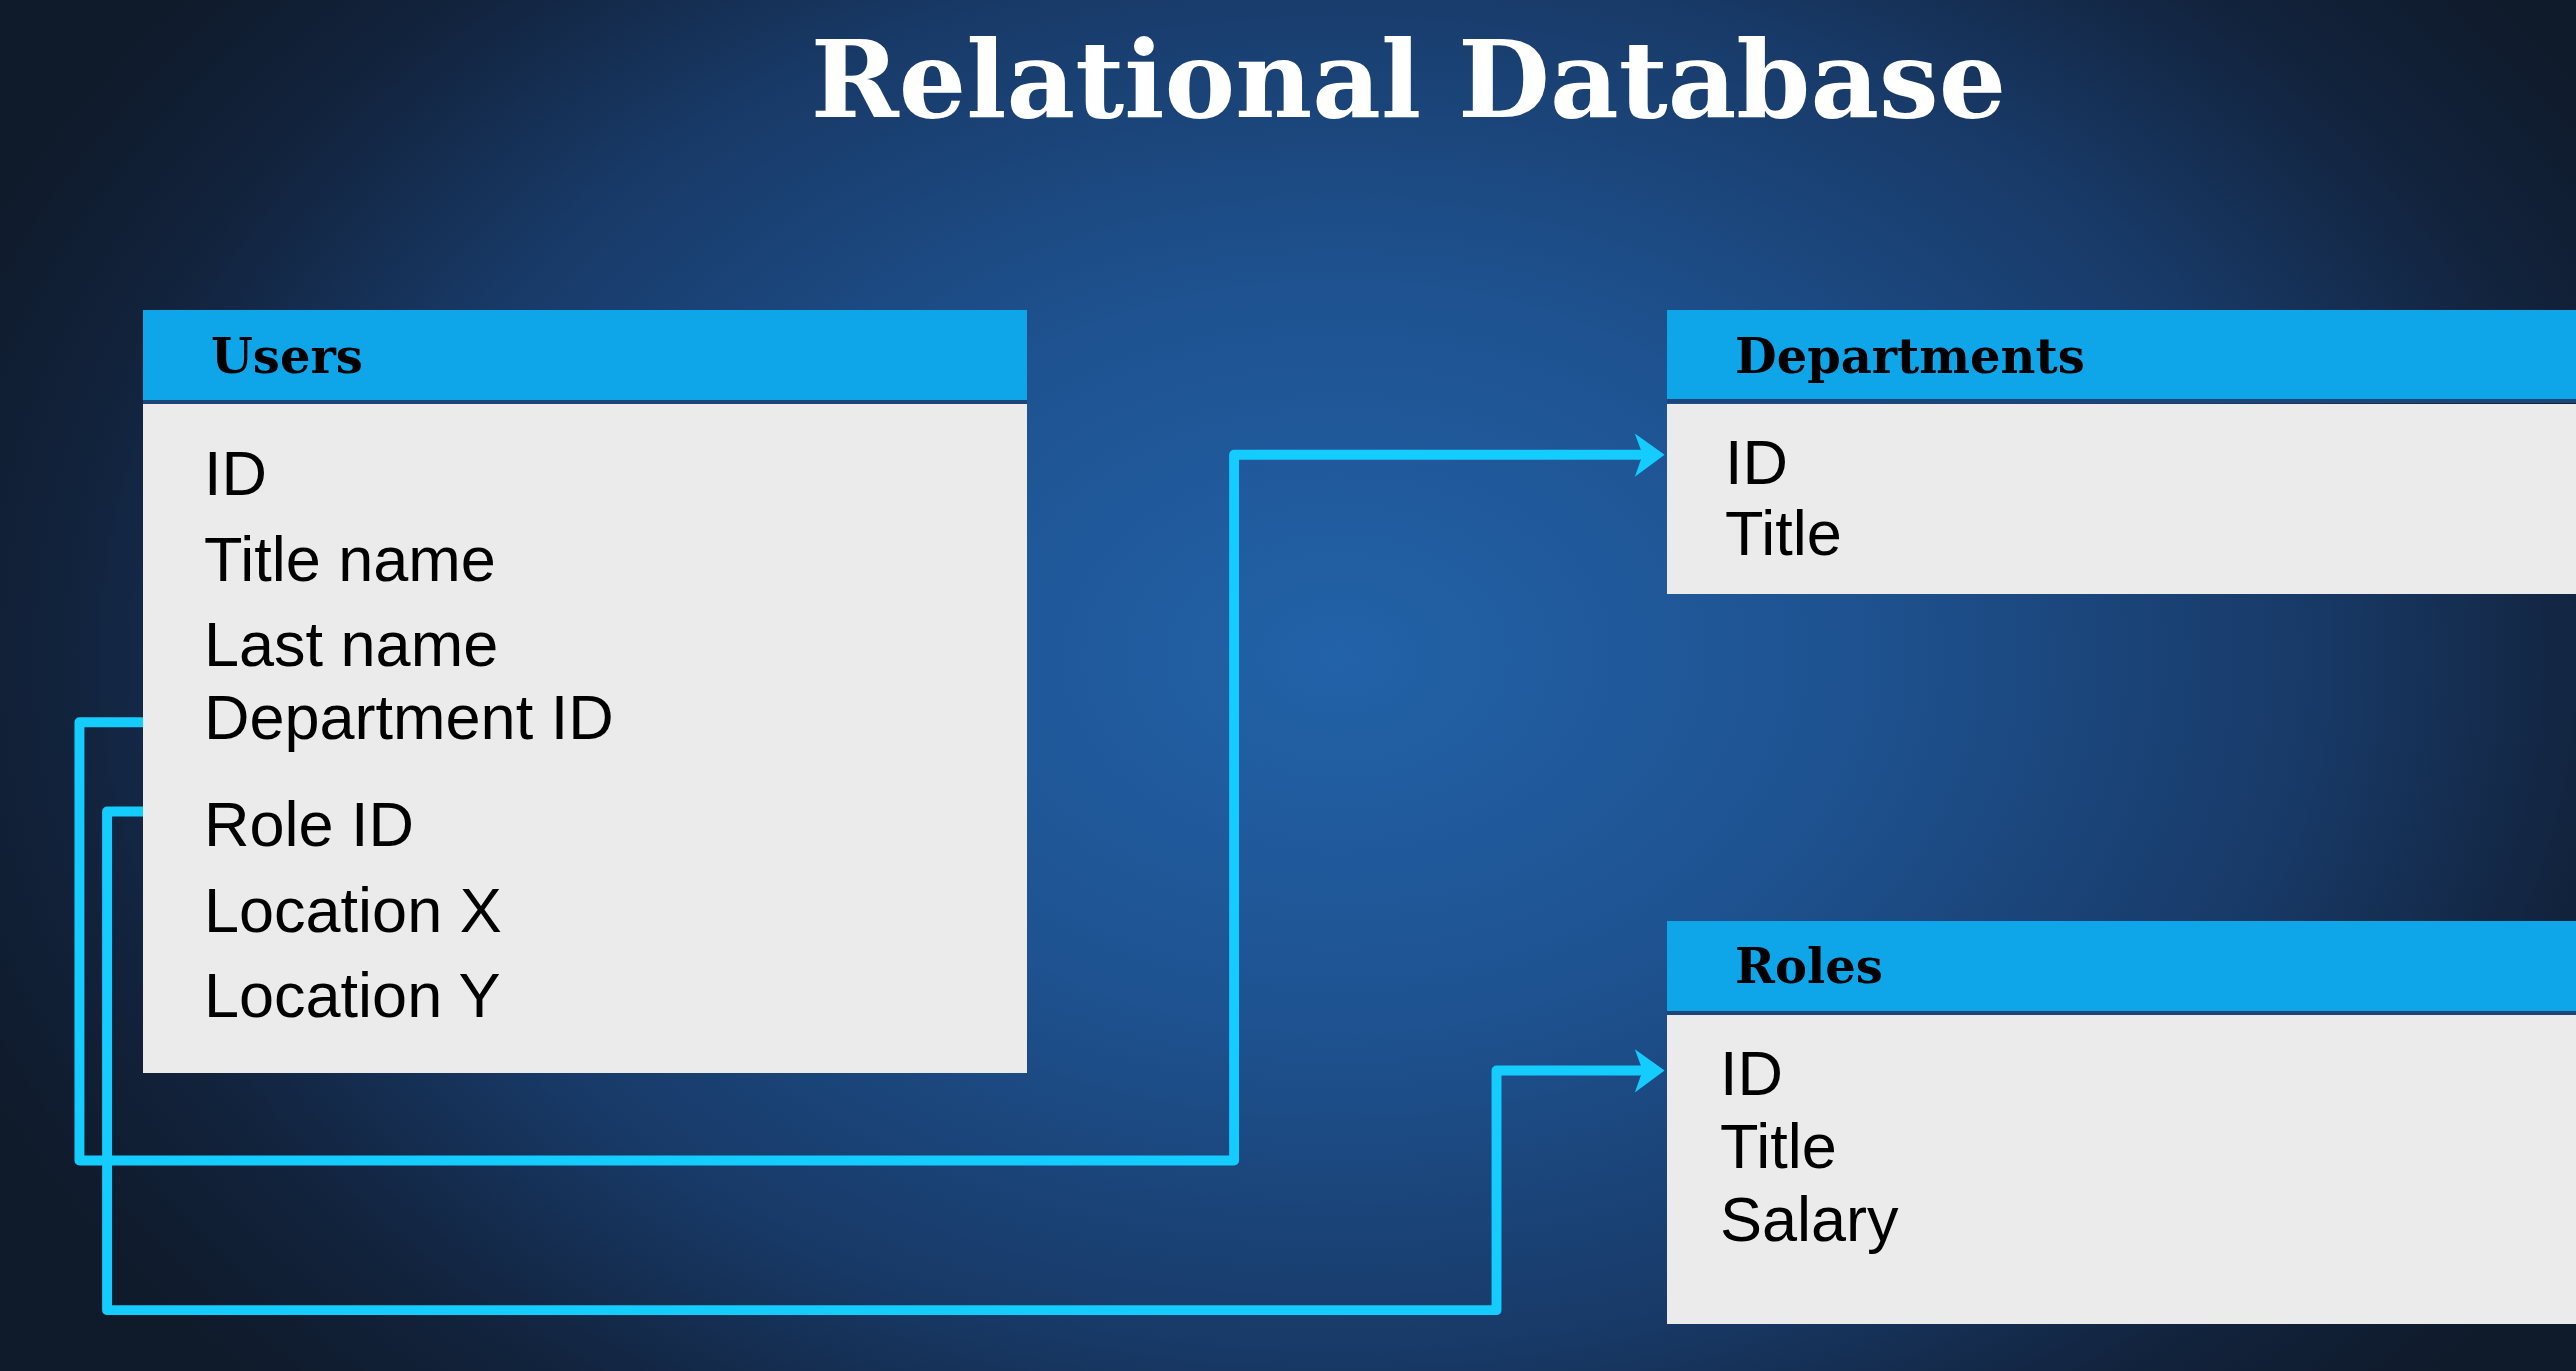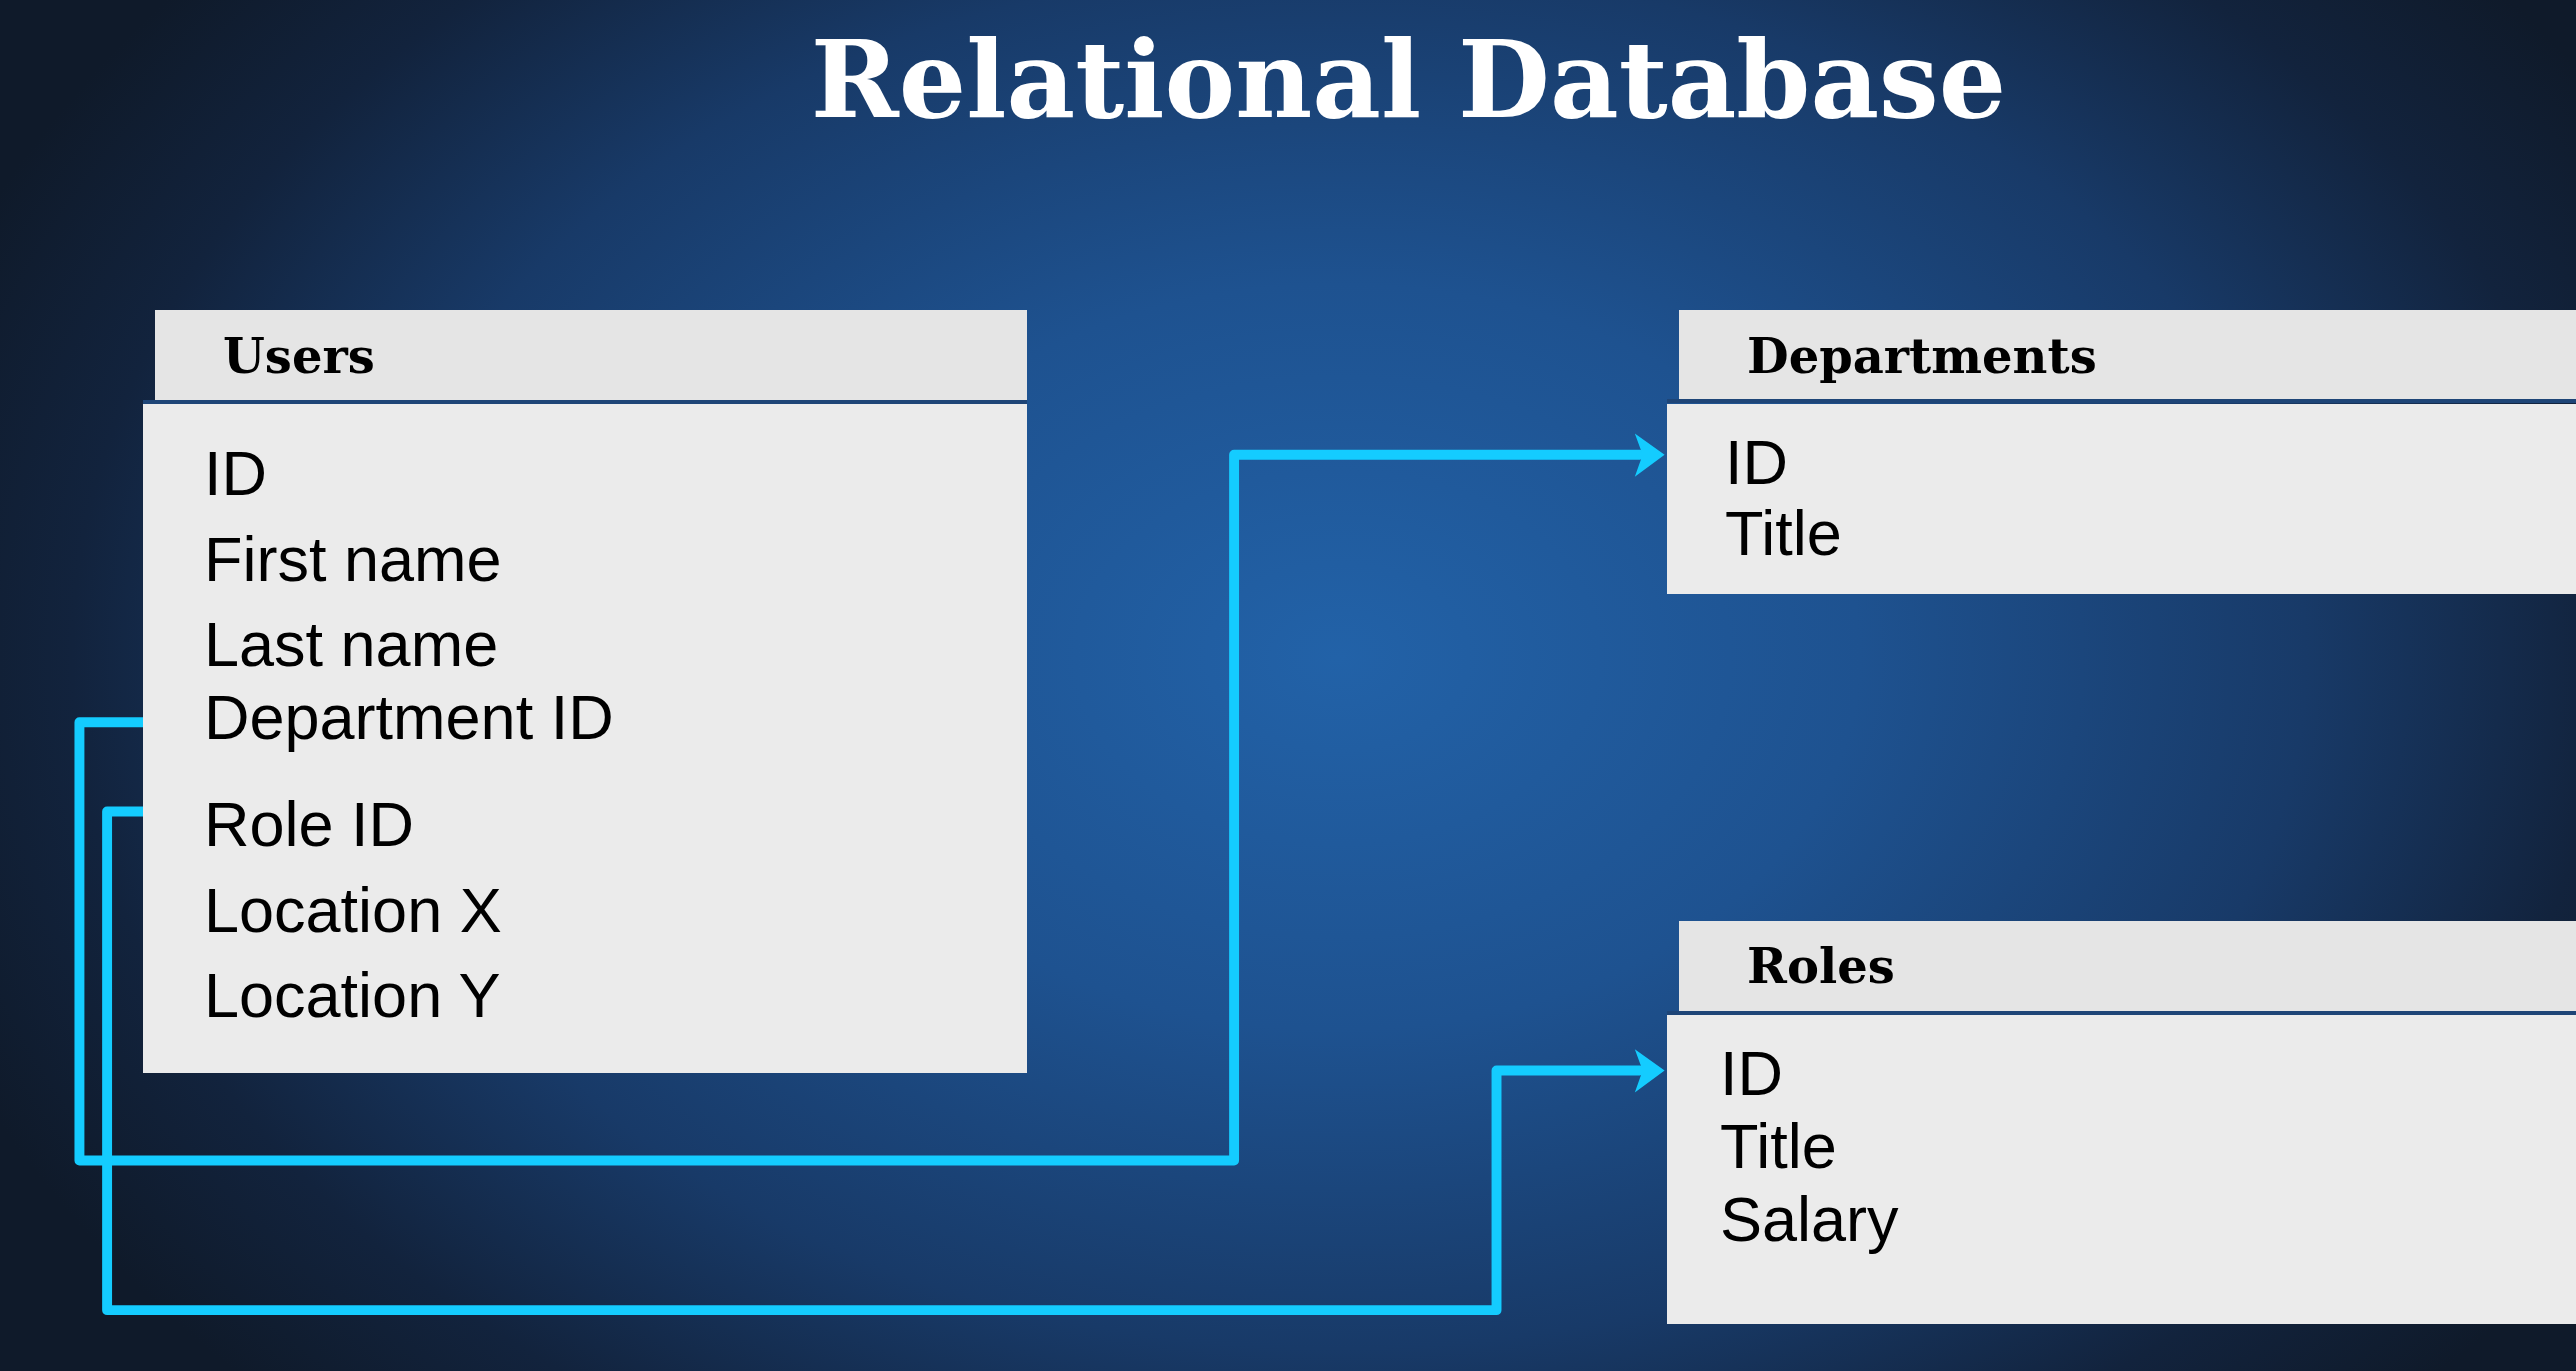--- a/index.html
+++ b/index.html
@@ -10,22 +10,22 @@
     font-family: "Liberation Sans", sans-serif;
   }
   .title {
     position: absolute; left: 0; width: 2817px; top: 15.6px;
     text-align: center; color: #FFFFFF;
     font-family: "DejaVu Serif", serif; font-weight: bold;
     font-size: 106px; line-height: 128px; letter-spacing: 0px;
   }
   .table { position: absolute; }
   .tbl-header {
-    position: absolute; left: 12px; right: 0; top: 0;
-    background: #e5e5e5;
+    position: absolute; left: 0; right: 0; top: 0;
+    background: #0ea5e9;
     padding-left: 24px;
   }
   .tbl-header .name {
     position: absolute; left: 68px;
     font-family: "DejaVu Serif", serif; font-weight: bold;
     font-size: 48px; line-height: 57px; color: #000;
   }
   .tbl-divider {
     position: absolute; left: 0; right: 0; height: 4.3px; background: #1E4577;
   }
@@ -54,21 +54,21 @@
   </g>
 </svg>
 
 <div class="table" style="left:143px; top:310px; width:884px; height:763px;">
   <div class="tbl-header" style="height:90px;">
     <div class="name" style="top:18.4px;">Users</div>
   </div>
   <div class="tbl-divider" style="top:90px;"></div>
   <div class="tbl-body" style="top:94px;">
     <div class="field" style="top:41px;">ID</div>
-    <div class="field" style="top:127px;">First name</div>
+    <div class="field" style="top:127px;">Title name</div>
     <div class="field" style="top:212px;">Last name</div>
     <div class="field" style="top:285px;">Department ID</div>
     <div class="field" style="top:392px;">Role ID</div>
     <div class="field" style="top:478px;text-align:center;">Location X</div>
     <div class="field" style="top:563px;">Location Y</div>
   </div>
 </div>
 
 <div class="table" style="left:1667px; top:310px; width:981px; height:284px;">
   <div class="tbl-header" style="height:89px;">

